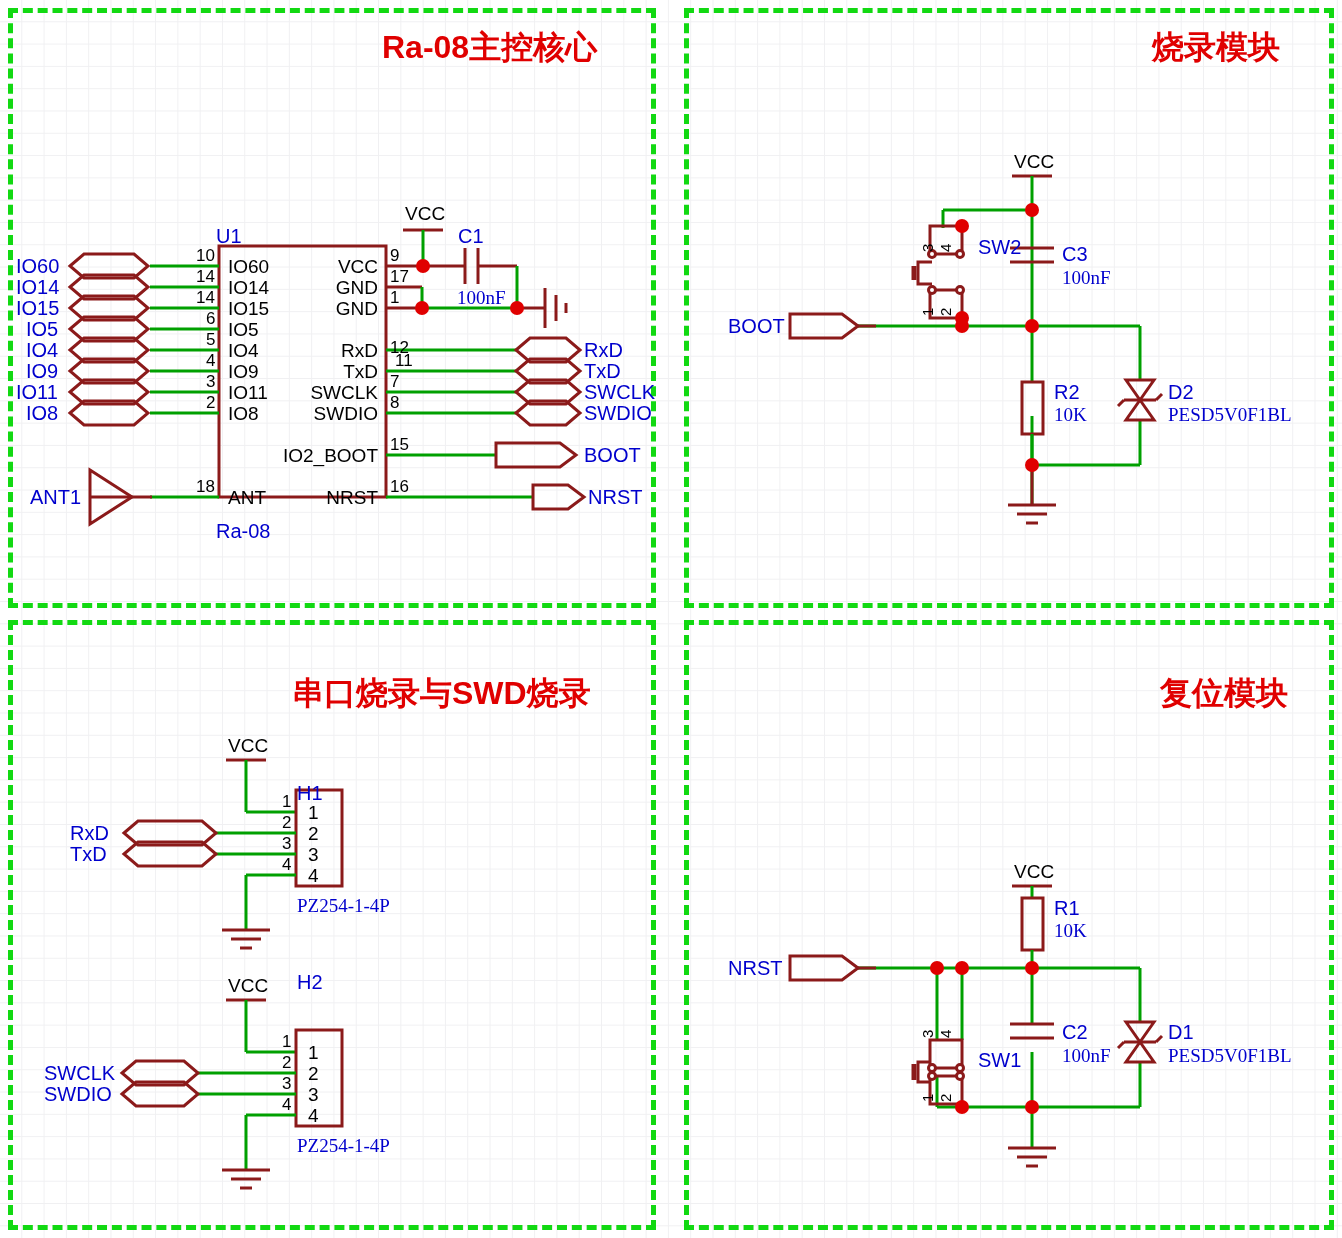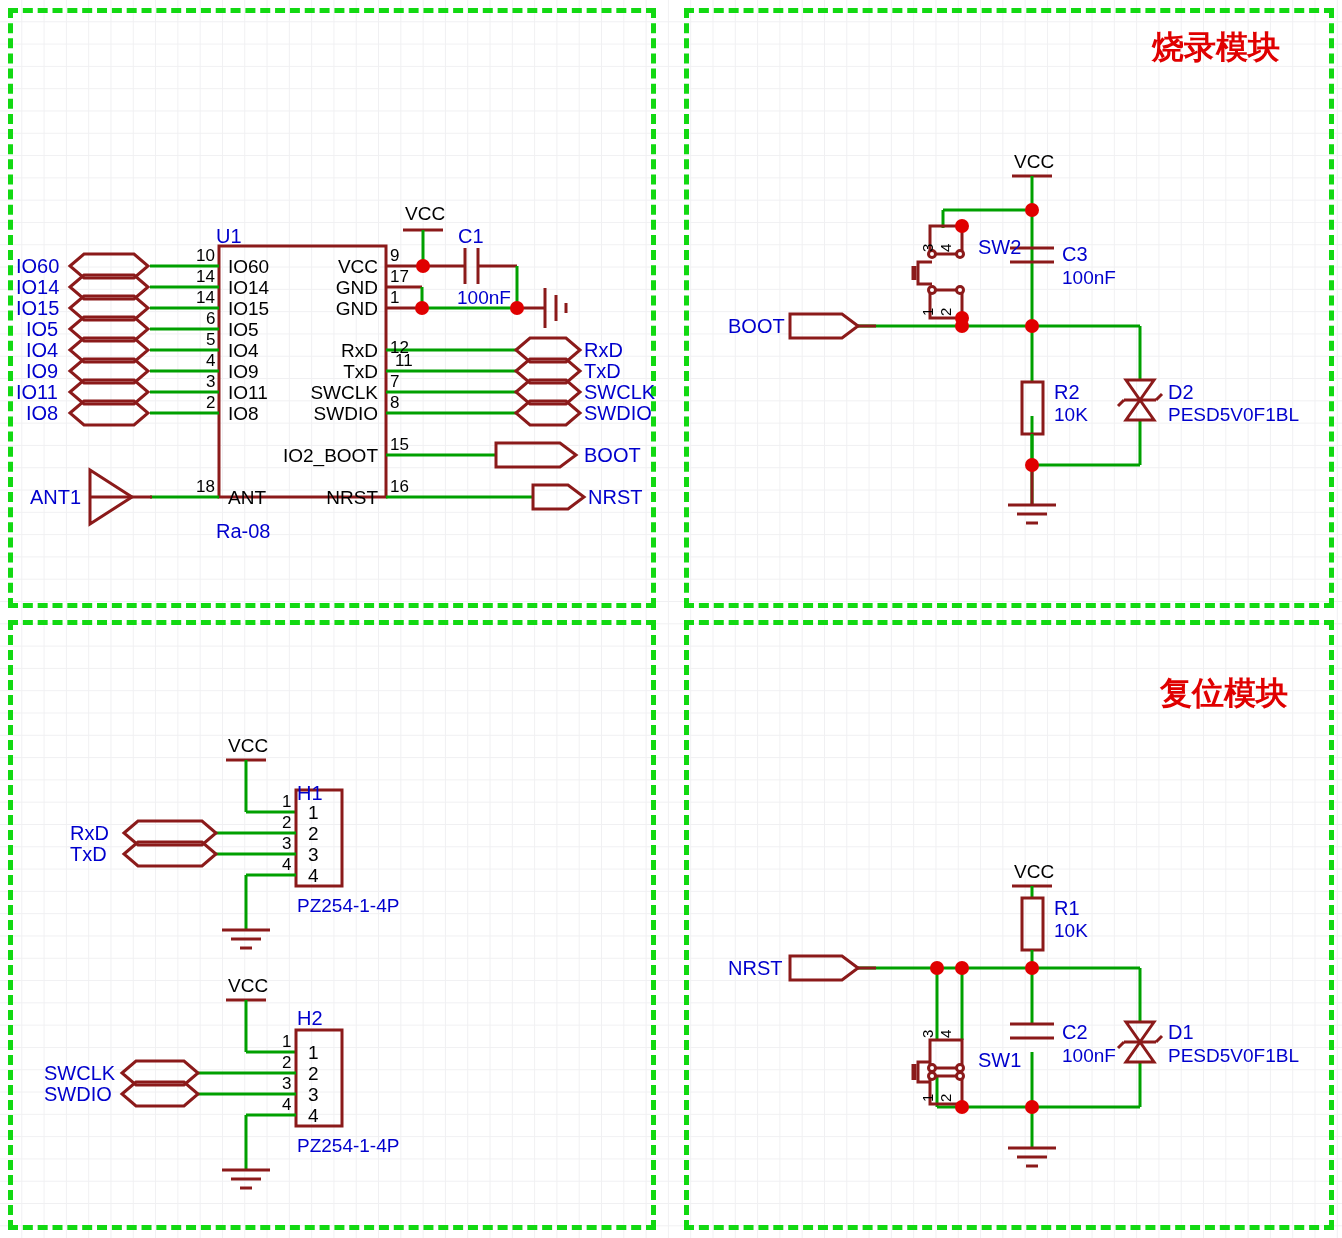--- a/index.html
+++ b/index.html
@@ -33,21 +33,21 @@
     white-space:nowrap;
     letter-spacing:0px;
   }
   
   svg.layer{position:absolute;left:0;top:0;width:1342px;height:1238px;overflow:visible;}
   
   .t{position:absolute;white-space:nowrap;line-height:1;}
   .tpinname{color:#000000;font-size:19px;}
   .tpinnum{color:#000000;font-size:17px;}
   .tref{color:#0000cd;font-size:20px;}
-  .tval{color:#0000cd;font-size:19px;}
+  .tval{color:#0000cd;font-size:19px;font-family:Liberation Serif, serif;}
   .tnet{color:#0000cd;font-size:20px;}
   .tpwr{color:#000000;font-size:19px;}
   .tswnum{color:#000000;font-size:15px;}
   .rot90{transform:rotate(-90deg);transform-origin:left top;}
   
   .wm{
     position:absolute;
     color:#c9c9c9;
     font-size:34px;
     white-space:nowrap;
@@ -57,21 +57,23 @@
 </head>
 <body>
 
 <div id="sheet">
 
   <div class="qbox" style="left:8px;  top:8px;   width:648px; height:600px;"></div>
   <div class="qbox" style="left:684px;top:8px;   width:650px; height:600px;"></div>
   <div class="qbox" style="left:8px;  top:620px; width:648px; height:610px;"></div>
   <div class="qbox" style="left:684px;top:620px; width:650px; height:610px;"></div>
 
+  <div class="qtitle" style="left:382px; top:26px;">Ra-08主控核心</div>
   <div class="qtitle" style="left:1152px;top:26px;">烧录模块</div>
+  <div class="qtitle" style="left:292px; top:672px;">串口烧录与SWD烧录</div>
   <div class="qtitle" style="left:1160px;top:672px;">复位模块</div>
 
   <svg class="layer" viewBox="0 0 1342 1238">
     <defs>
       <g id="gnd-v">
         <line x1="0" y1="0" x2="0" y2="0" stroke="#8b1a1a" stroke-width="3"></line>
       </g>
     </defs>
 
     <rect x="219" y="246" width="167" height="251" fill="none" stroke="#8b1a1a" stroke-width="3"></rect>
@@ -431,21 +433,21 @@
   <div class="t tpinnum" style="left:282px; top:835px;">3</div>
   <div class="t tpinnum" style="left:282px; top:856px;">4</div>
   <div class="t tpinname" style="left:308px; top:803px;">1</div>
   <div class="t tpinname" style="left:308px; top:824px;">2</div>
   <div class="t tpinname" style="left:308px; top:845px;">3</div>
   <div class="t tpinname" style="left:308px; top:866px;">4</div>
   <div class="t tnet" style="left:70px; top:823px;">RxD</div>
   <div class="t tnet" style="left:70px; top:844px;">TxD</div>
 
   <div class="t tpwr" style="left:228px; top:976px;">VCC</div>
-  <div class="t tref" style="left:297px; top:1008px;">H2</div>
+  <div class="t tref" style="left:297px; top:972px;">H2</div>
   <div class="t tval" style="left:297px; top:1136px;">PZ254-1-4P</div>
   <div class="t tpinnum" style="left:282px; top:1033px;">1</div>
   <div class="t tpinnum" style="left:282px; top:1054px;">2</div>
   <div class="t tpinnum" style="left:282px; top:1075px;">3</div>
   <div class="t tpinnum" style="left:282px; top:1096px;">4</div>
   <div class="t tpinname" style="left:308px; top:1043px;">1</div>
   <div class="t tpinname" style="left:308px; top:1064px;">2</div>
   <div class="t tpinname" style="left:308px; top:1085px;">3</div>
   <div class="t tpinname" style="left:308px; top:1106px;">4</div>
   <div class="t tnet" style="left:44px; top:1063px;">SWCLK</div>

